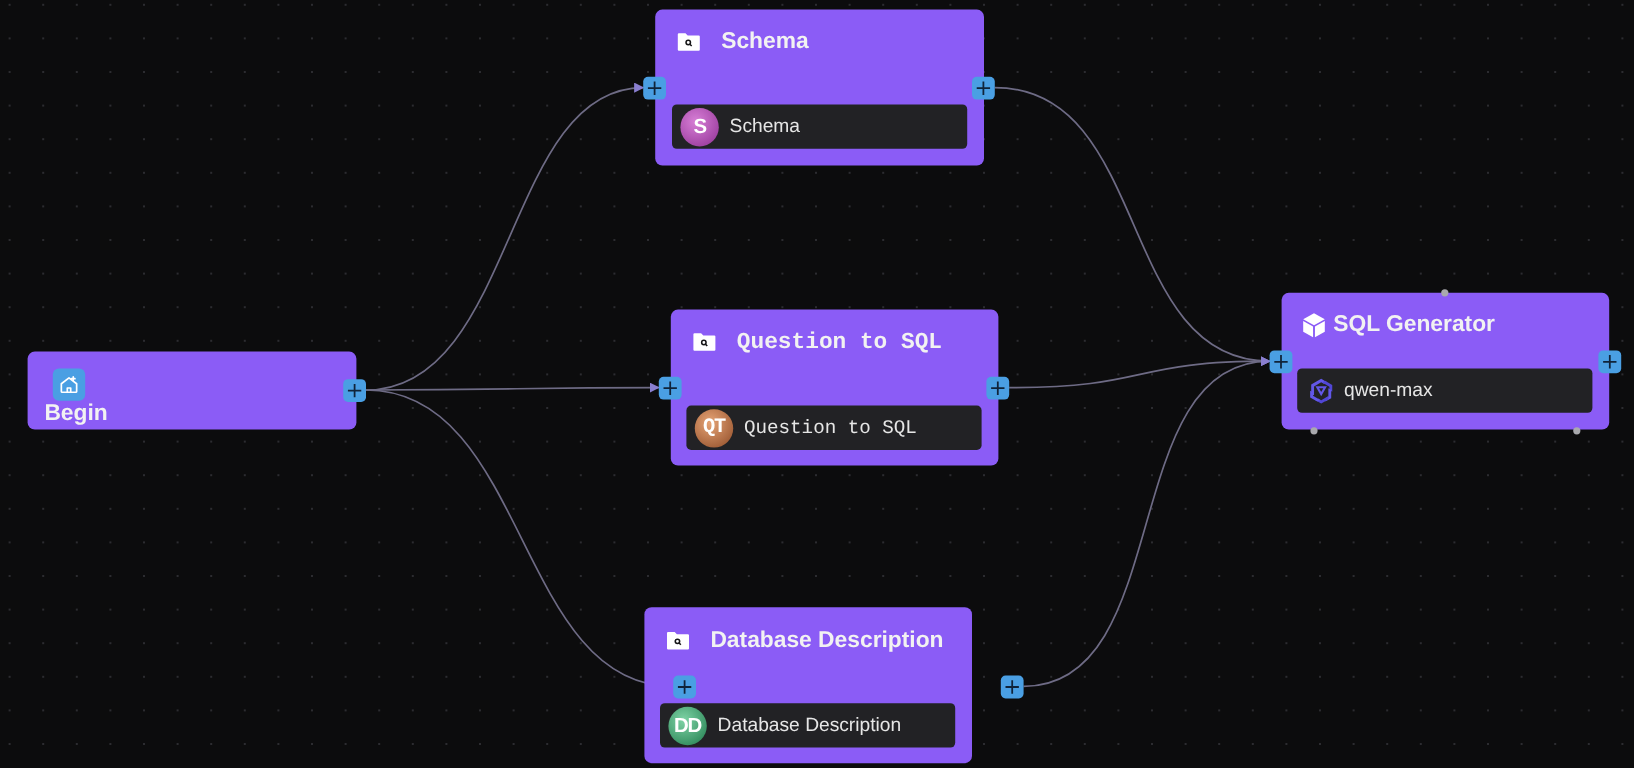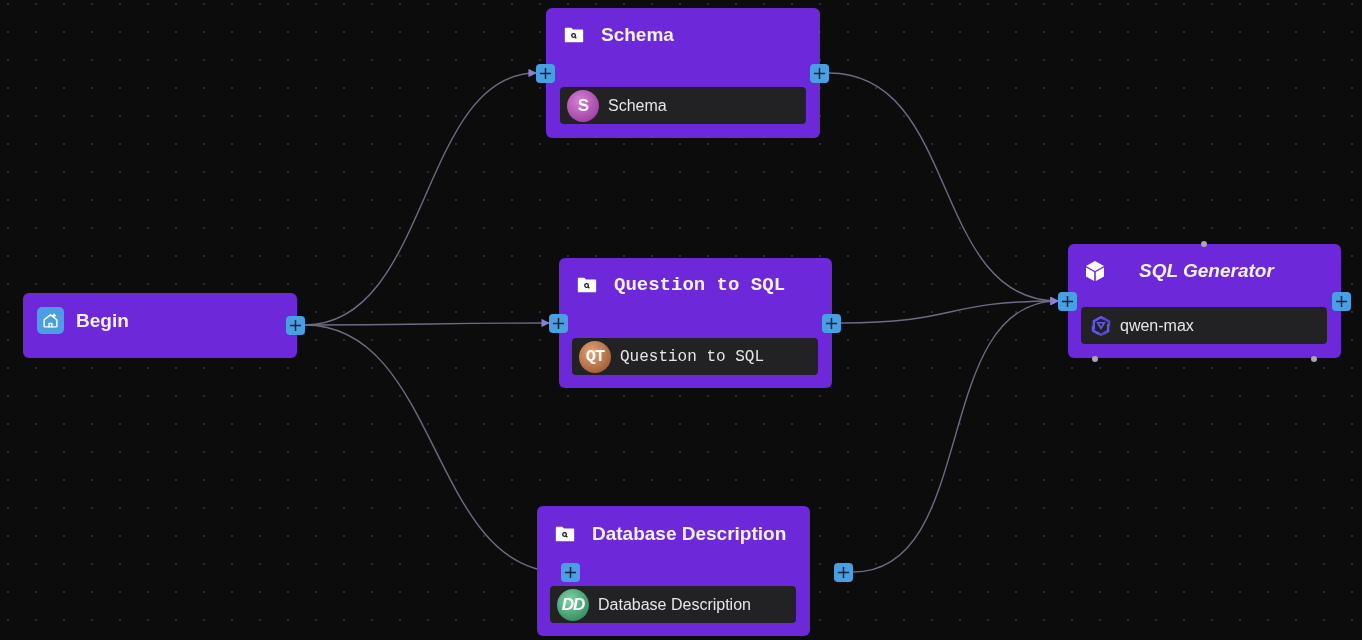--- a/index.html
+++ b/index.html
@@ -7,21 +7,21 @@
     width:1362px; height:640px; overflow:hidden; position:relative;
     background-color:#0c0c0d;
     background-image: radial-gradient(circle, #2c2c30 1px, transparent 1.3px);
     background-size: 28px 28px;
     background-position: -6px -10px;
     font-family: "Liberation Sans", "DejaVu Sans", sans-serif;
     color:#fff;
   }
   #edges { position:absolute; left:0; top:0; width:1362px; height:640px; pointer-events:none; }
   .node {
-    position:absolute; background:#6d28d9; border-radius:6px;
+    position:absolute; background:#8b5cf6; border-radius:6px;
     box-sizing:border-box;
   }
   .node-header { position:absolute; display:flex; align-items:center; }
   .node-title { font-weight:bold; font-size:19px; color:#f2f2f2; }
   .folder-icon { width:22px; height:22px; display:inline-block; }
   .sub-item {
     position:absolute; background:#222225; border-radius:4px;
     display:flex; align-items:center; box-sizing:border-box; padding-left:7px;
   }
   .avatar {
@@ -49,21 +49,21 @@
     <path d="M305,325 C430,325 420,73 536,73" marker-end="url(#arrow)"></path>
     <path d="M305,325 C430,325 430,323 549,323" marker-end="url(#arrow)"></path>
     <path d="M305,325 C440,325 430,572 561,572" marker-end="url(#arrow)"></path>
     <path d="M829,73 C960,73 930,301 1058,301" marker-end="url(#arrow)"></path>
     <path d="M841,323 C960,323 940,301 1058,301" marker-end="url(#arrow)"></path>
     <path d="M853,572 C980,572 930,301 1058,301" marker-end="url(#arrow)"></path>
   </g>
 </svg>
 
 <div class="node" style="left:23px; top:293px; width:274px; height:65px;">
-  <div class="node-header" style="left:14px; top:14px;">
+  <div class="node-header" style="left:14px; top:14px;flex-direction:column;">
     <span style="width:27px;height:27px;background:#4a9fe3;border-radius:5px;display:flex;align-items:center;justify-content:center;margin-right:12px;">
       <svg width="17" height="17" viewBox="0 0 24 24" fill="none" stroke="#fff" stroke-width="2" stroke-linecap="round" stroke-linejoin="round">
           <path d="M3 11l9-7 9 7v9a1 1 0 0 1-1 1H4a1 1 0 0 1-1-1z"></path>
           <path d="M10 21v-5h4v5"></path>
           <path d="M17 3v4M15 5h4"></path>
         </svg>
     </span>
     <span class="node-title">Begin</span>
   </div>
 </div>
@@ -126,21 +126,21 @@
 <div class="node" style="left:537px; top:506px; width:273px; height:130px;">
   <div class="node-header" style="left:17px; top:17px;">
     <svg class="folder-icon" viewBox="0 0 24 24">
         <path d="M2 5a1 1 0 0 1 1-1h6l2 2h10a1 1 0 0 1 1 1v12a1 1 0 0 1-1 1H3a1 1 0 0 1-1-1z" fill="#fff"></path>
         <circle cx="11.5" cy="12.5" r="2" fill="none" stroke="#161618" stroke-width="1.4"></circle>
         <path d="M13 14l1.6 1.6" stroke="#161618" stroke-width="1.4"></path>
       </svg>
     <span class="node-title" style="margin-left:16px;">Database Description</span>
   </div>
   <div class="sub-item" style="left:13px; top:80px; width:246px; height:37px;">
-    <span class="avatar" style="background:radial-gradient(circle at 40% 35%, #7fd4a6, #1f7a4c);font-style:italic;">DD</span>
+    <span class="avatar" style="background:radial-gradient(circle at 40% 35%, #7fd4a6, #1f7a4c);">DD</span>
     <span class="sub-label">Database Description</span>
   </div>
 </div>
 <div class="handle" style="left:561px; top:563px;">
     <svg viewBox="0 0 14 14">
       <path d="M7 1v12M1 7h12" stroke="#10243a" stroke-width="1.6"></path>
     </svg>
   </div>
 <div class="handle" style="left:834px; top:563px;">
     <svg viewBox="0 0 14 14">
@@ -148,21 +148,21 @@
     </svg>
   </div>
 
 <div class="node" style="left:1068px; top:244px; width:273px; height:114px;">
   <div class="node-header" style="left:15px; top:15px;">
     <svg width="24" height="24" viewBox="0 0 24 24">
         <path d="M12 2l9 5-9 5-9-5z" fill="#fff"></path>
         <path d="M3 8.5l8.2 4.5V22L3 17.5z" fill="#fff"></path>
         <path d="M21 8.5l-8.2 4.5V22L21 17.5z" fill="#fff"></path>
       </svg>
-    <span class="node-title" style="margin-left:32px;font-style:italic;">SQL Generator</span>
+    <span class="node-title" style="margin-left:4px;">SQL Generator</span>
   </div>
   <div class="sub-item" style="left:13px; top:63px; width:246px; height:37px;align-items:center;">
     <svg width="26" height="26" viewBox="0 0 24 24" style="margin-right:6px;">
       <path d="M12 2.5l4.5 2.6-2.2 1.3L12 5.1 6.5 8.3v6.4L4.3 16V6.9z" fill="#6257e8"></path>
       <path d="M20.5 7.2v5.2l-2.2-1.3V8.5L12.8 5.3l2.2-1.3z" fill="#5146d6"></path>
       <path d="M19.7 17.4L15.2 20l0-2.6 2.3-1.3V9.7l2.2 1.3z" fill="#6257e8"></path>
       <path d="M12 21.5l-4.5-2.6 2.2-1.3 2.3 1.3 5.5-3.2v2.6z" fill="#5146d6"></path>
       <path d="M3.5 16.8v-5.2l2.2 1.3v2.6l5.5 3.2-2.2 1.3z" fill="#6257e8"></path>
       <path d="M9 9h6l-3 5.2z" fill="none" stroke="#6257e8" stroke-width="1.6"></path>
     </svg>

